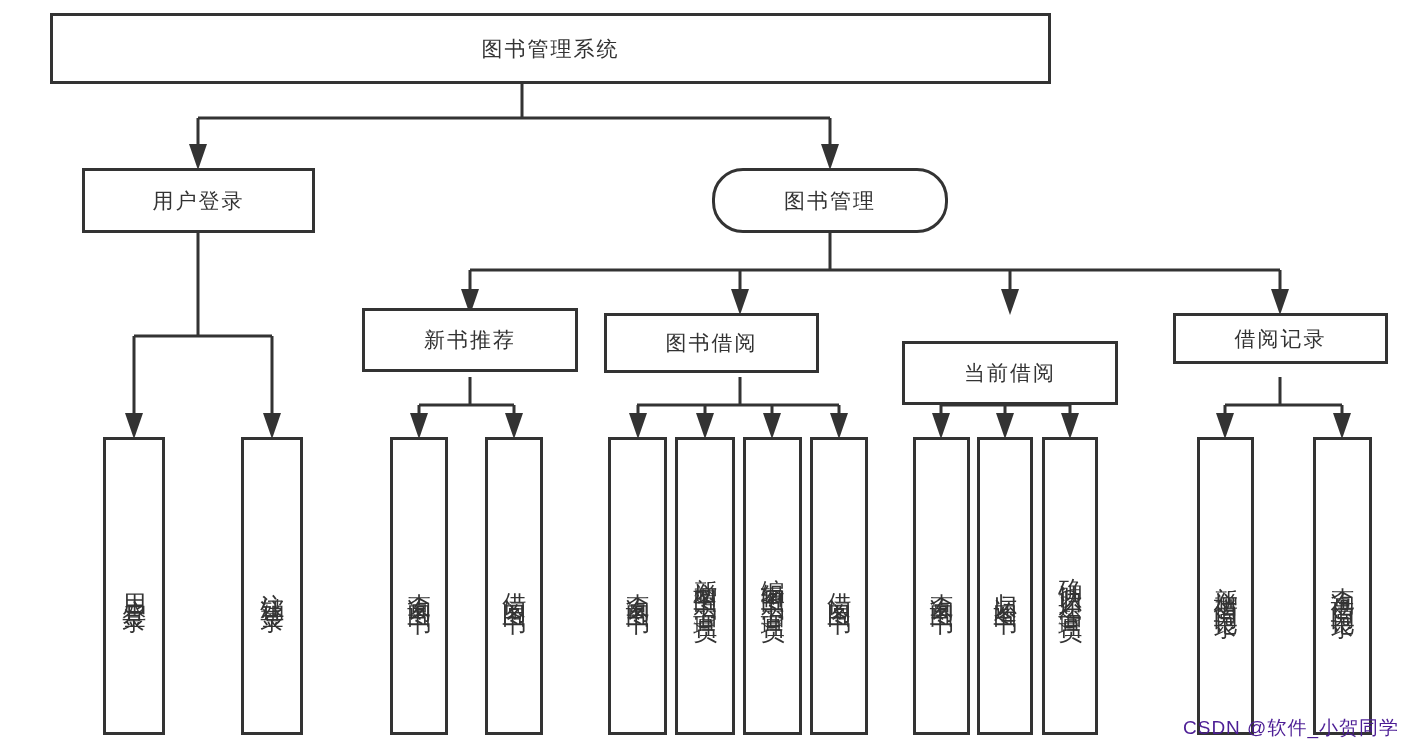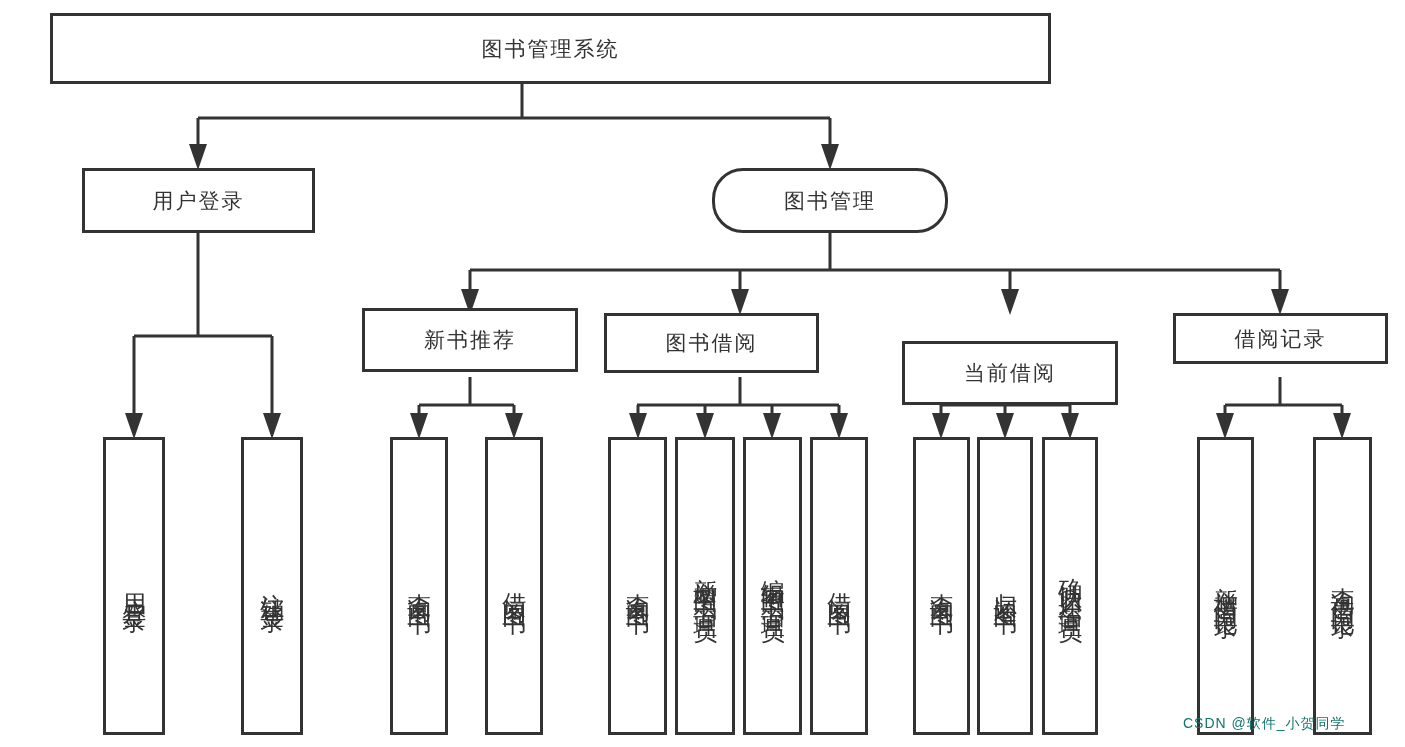--- a/index.html
+++ b/index.html
@@ -32,22 +32,22 @@
     writing-mode:vertical-rl;
     text-orientation:mixed;
     font-size:24px;
     line-height:1.1;
     letter-spacing:6px;
     white-space:nowrap;
   }
   .watermark{
     position:absolute;
     left:1183px;top:715px;
-    font-size:14px;
-    color:#0f766e;
+    font-size:19px;
+    color:#4c1d95;
     letter-spacing:1px;
     white-space:nowrap;
     z-index:3;
   }
 </style>
 </head>
 <body>
 
 <div class="canvas">
 

